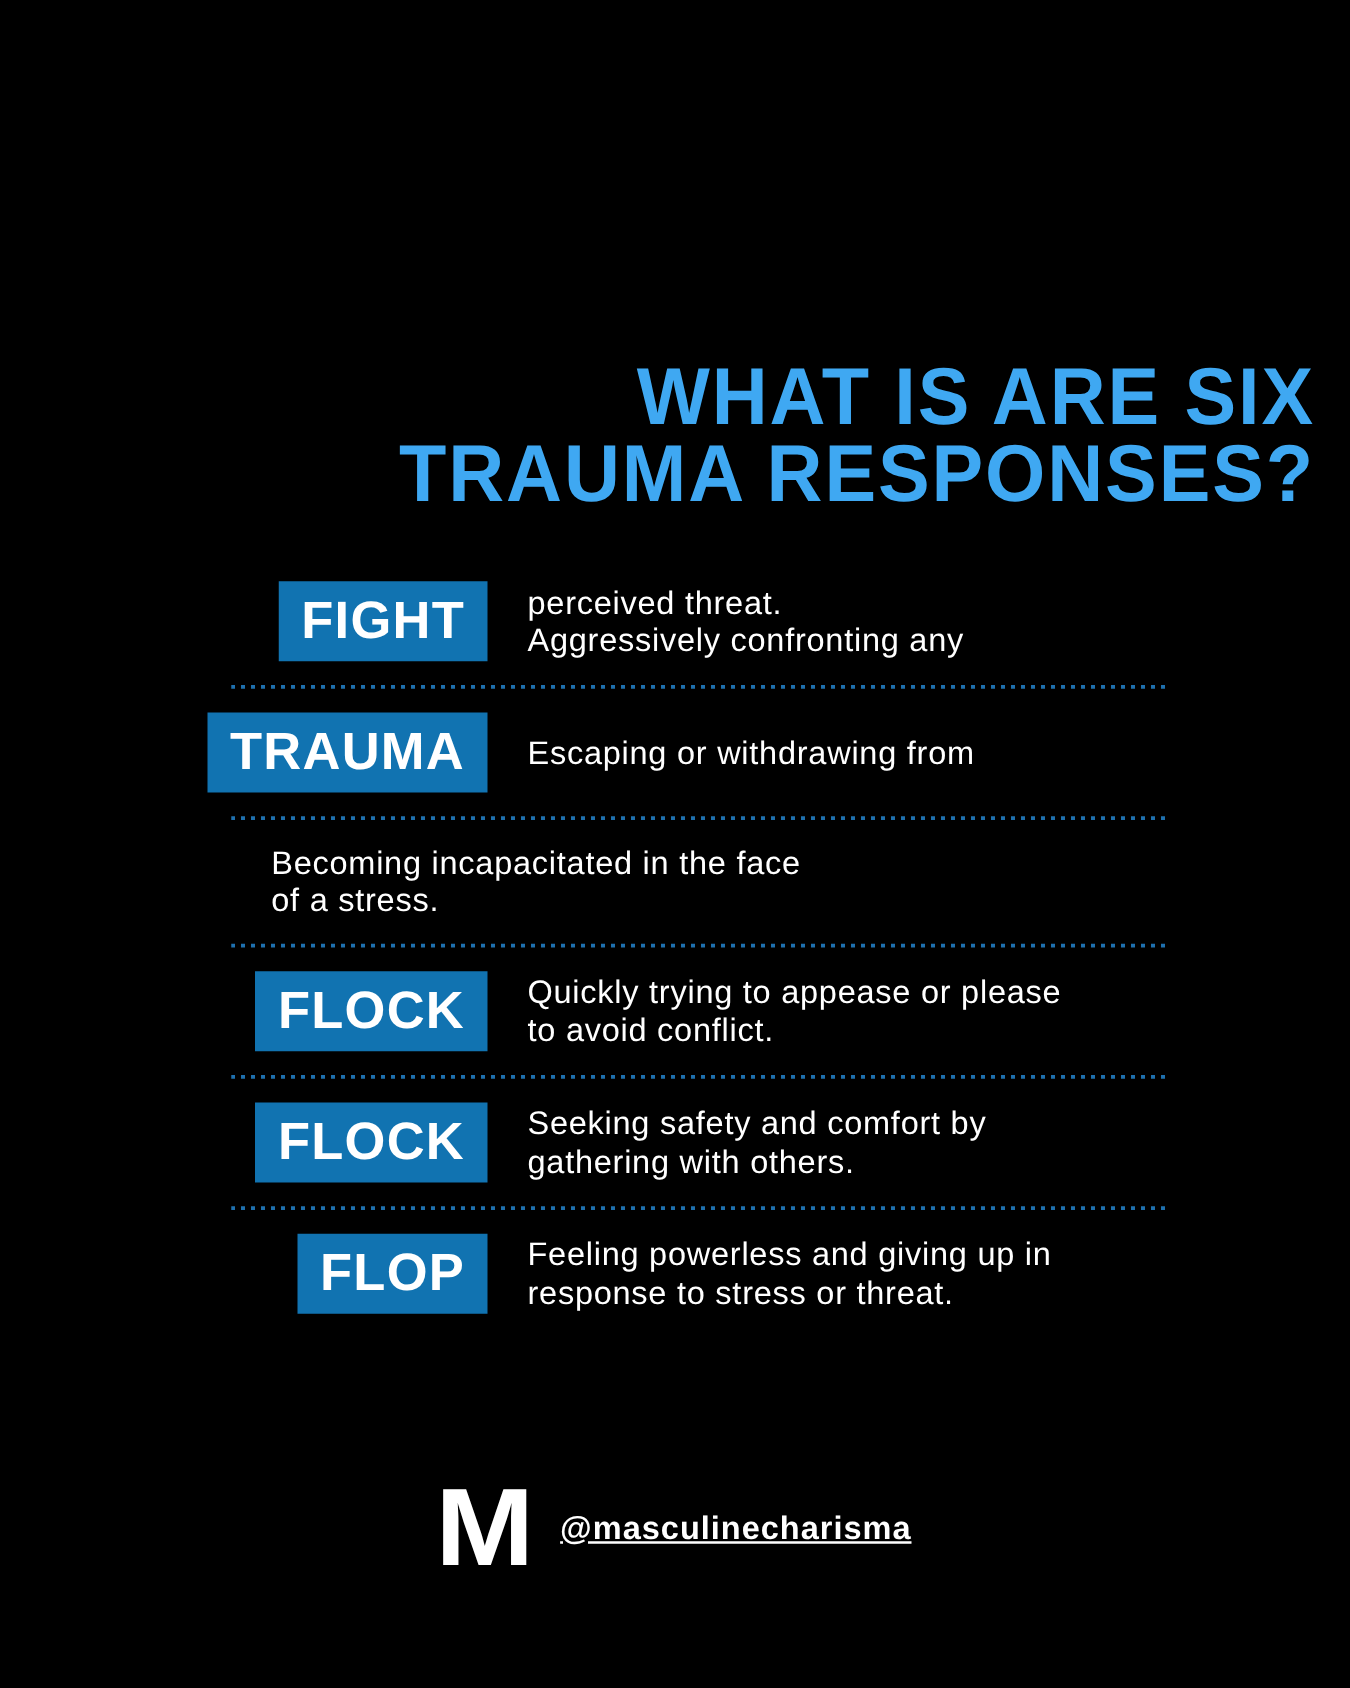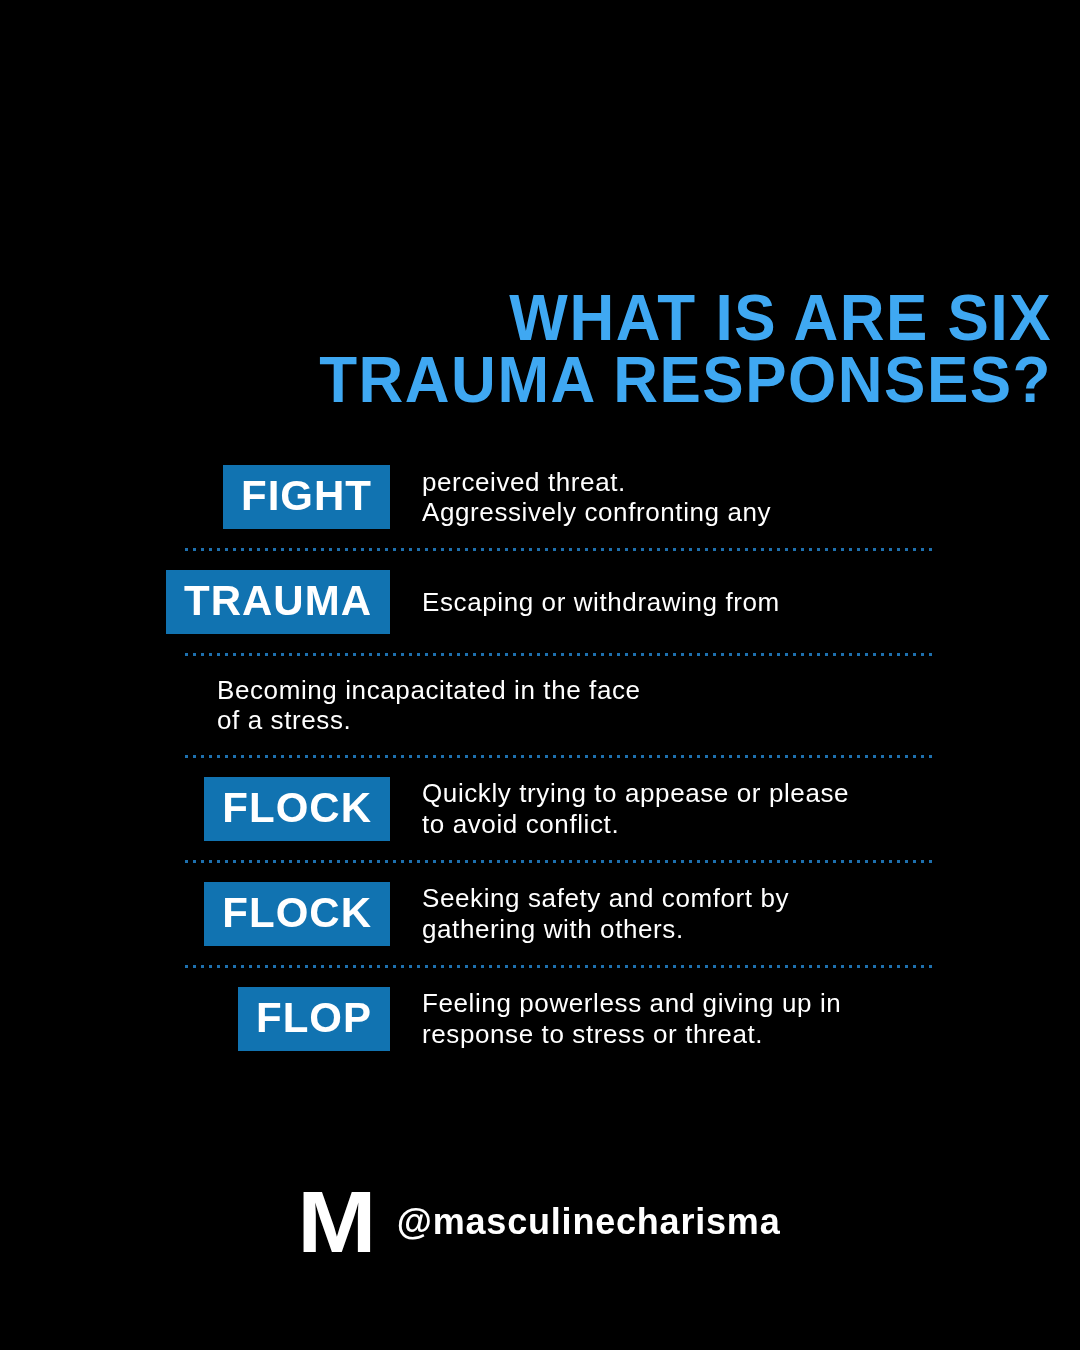--- a/index.html
+++ b/index.html
@@ -86,23 +86,24 @@
     gap: 28px;
   }
   .logo-m {
     font-size: 88px;
     font-weight: bold;
     letter-spacing: -4px;
     line-height: 1;
     transform: scaleX(1.08);
   }
   .handle {
-    font-size: 36px;
+    font-size: 26px;
     font-weight: bold;
     letter-spacing: 0.8px;
+    text-decoration: underline;
   }
 </style>
 </head>
 <body>
 
 <div class="title">
   <span class="line">WHAT IS ARE SIX</span>
   <span class="line">TRAUMA RESPONSES?</span>
 </div>
 

